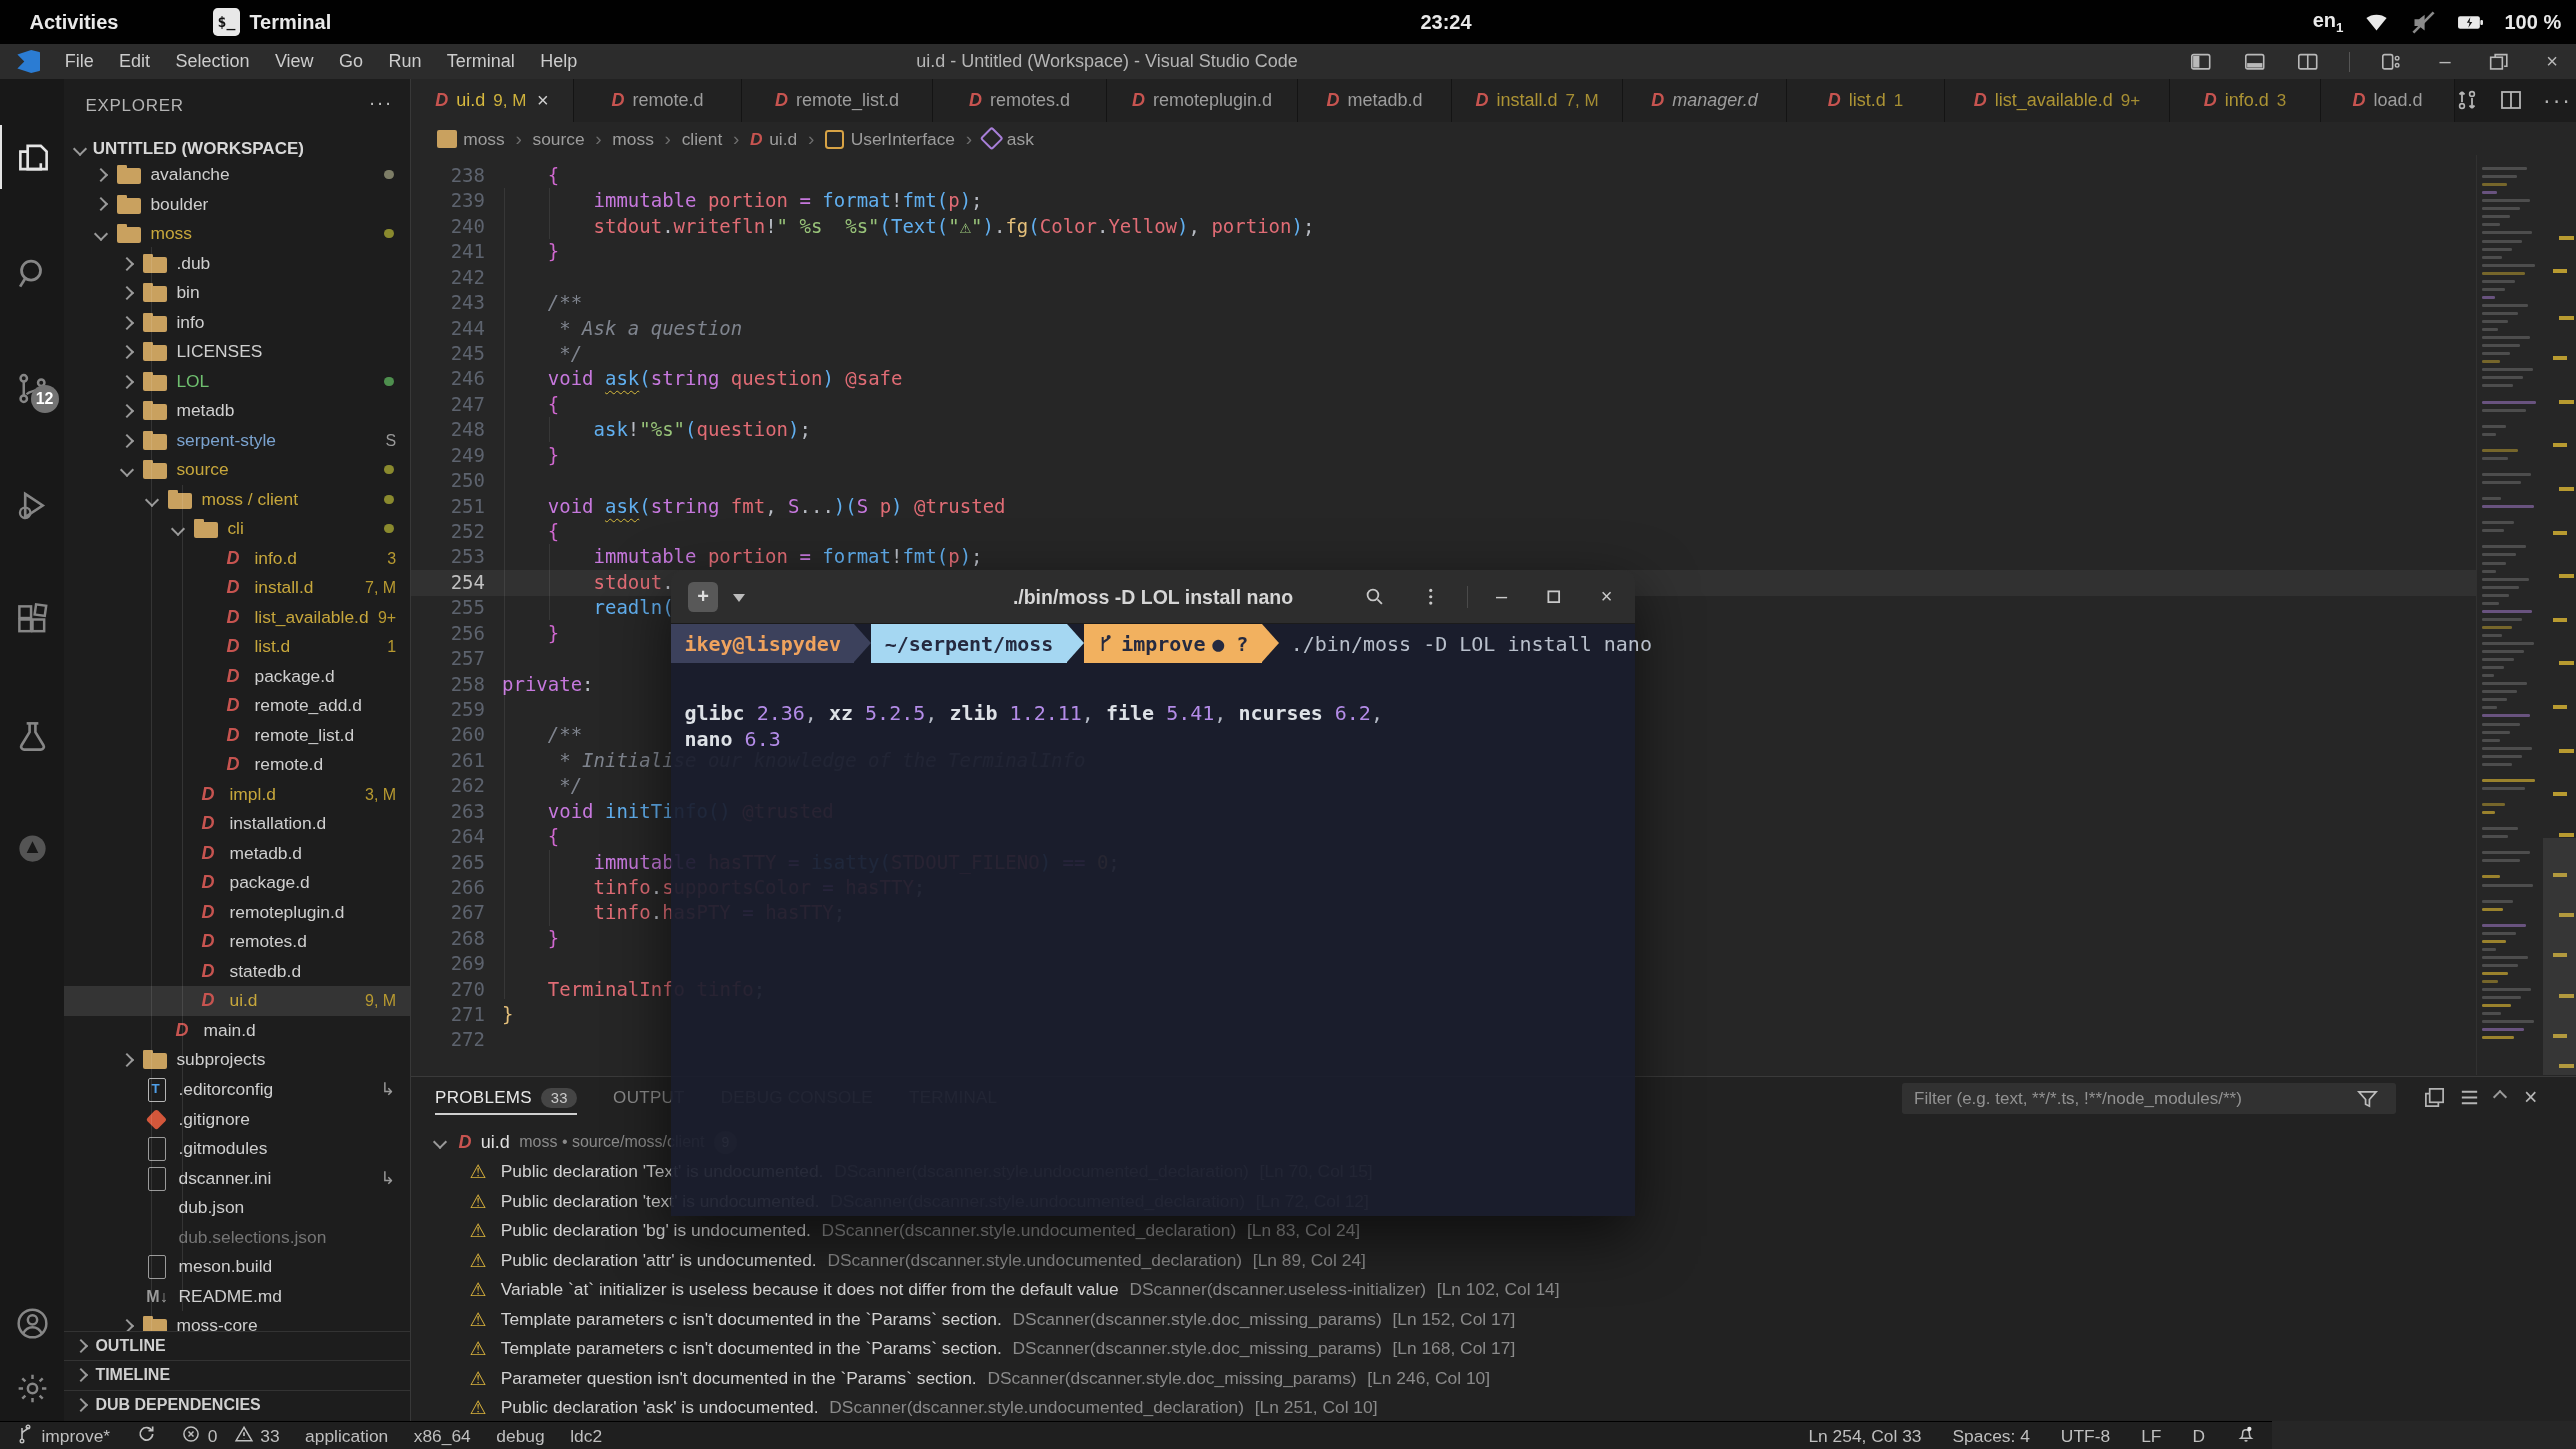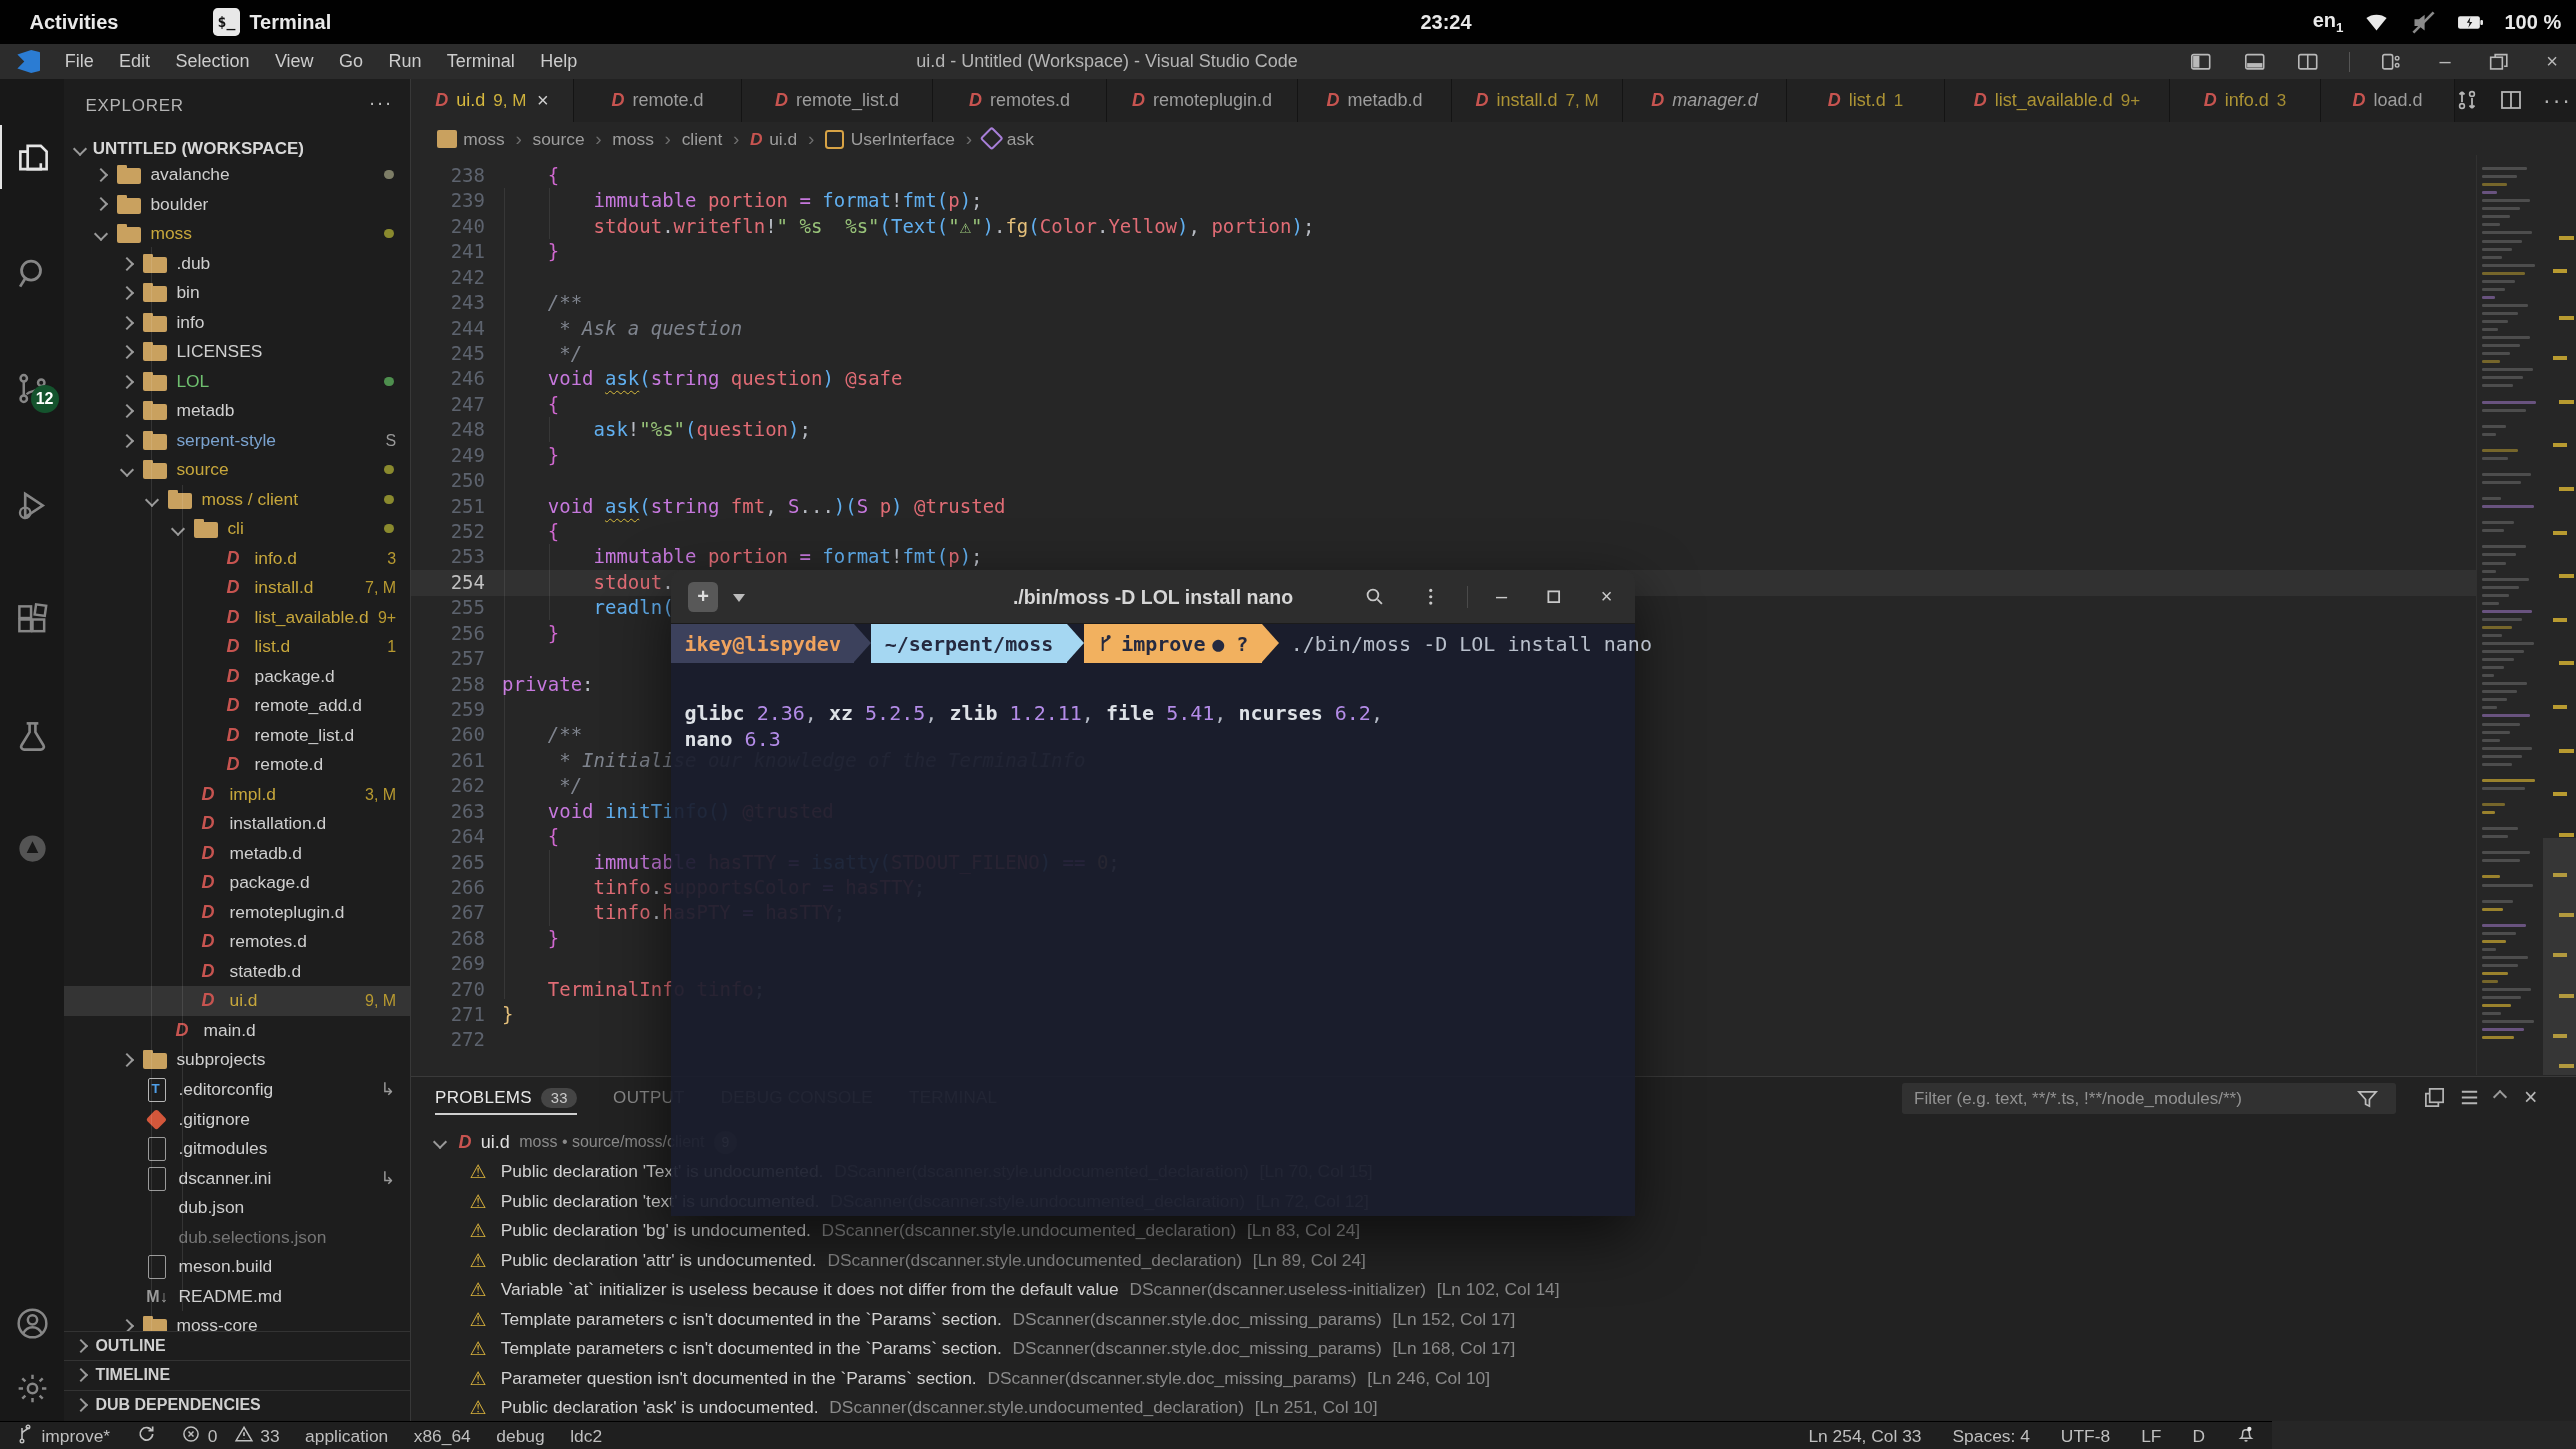--- a/index.html
+++ b/index.html
@@ -32,21 +32,21 @@
   .wc svg { width:21.5px; height:21.5px; }
   .wc-sep { width:0.7px; height:20px; background:#555; }
 
   
   #workbench { position:absolute; left:0; top:79px; width:2576px; height:1342px; }
 
   #activitybar { position:absolute; left:0; top:0; width:64px; height:1342px; background:#181818; }
   .act-item { position:absolute; left:0; width:64px; height:64px; display:flex; align-items:center; justify-content:center; color:#868686; }
   .act-item.active { color:#e4e4e4; border-left:2.7px solid #e4e4e4; }
   .act-item svg { width:35px; height:35px; }
-  .act-badge { position:absolute; right:5.4px; bottom:6.7px; min-width:28px; height:28px; border-radius:14px; background:#14532d;
+  .act-badge { position:absolute; right:5.4px; bottom:6.7px; min-width:28px; height:28px; border-radius:14px; background:#737373;
                color:#fff; font-size:16px; font-weight:700; display:flex; align-items:center; justify-content:center; padding:0 4px; }
 
   #sidebar { position:absolute; left:64px; top:0; width:347px; height:1342px; background:#1d1d1d; border-right:0.7px solid #383838; overflow:hidden; }
   #sb-title { position:absolute; left:21.5px; top:17.4px; font-size:17px; color:#b4b4b4; letter-spacing:0.7px; }
   #sb-more { position:absolute; right:17.4px; top:12px; color:#bbb; font-size:20px; letter-spacing:1.3px; }
   #ws-row { position:absolute; left:0; top:55px; width:347px; height:29.5px; display:flex; align-items:center; gap:8px;
             padding-left:10.7px; color:#d8d8d8; font-weight:700; font-size:17px; }
   #tree { position:absolute; left:0; top:81px; width:347px; height:1173px; overflow:hidden; }
   .trow { position:absolute; left:0; width:347px; height:29.5px; display:flex; align-items:center; font-size:17.4px; color:#cfcfcf; }
   .trow.sel { background:#343434; }

